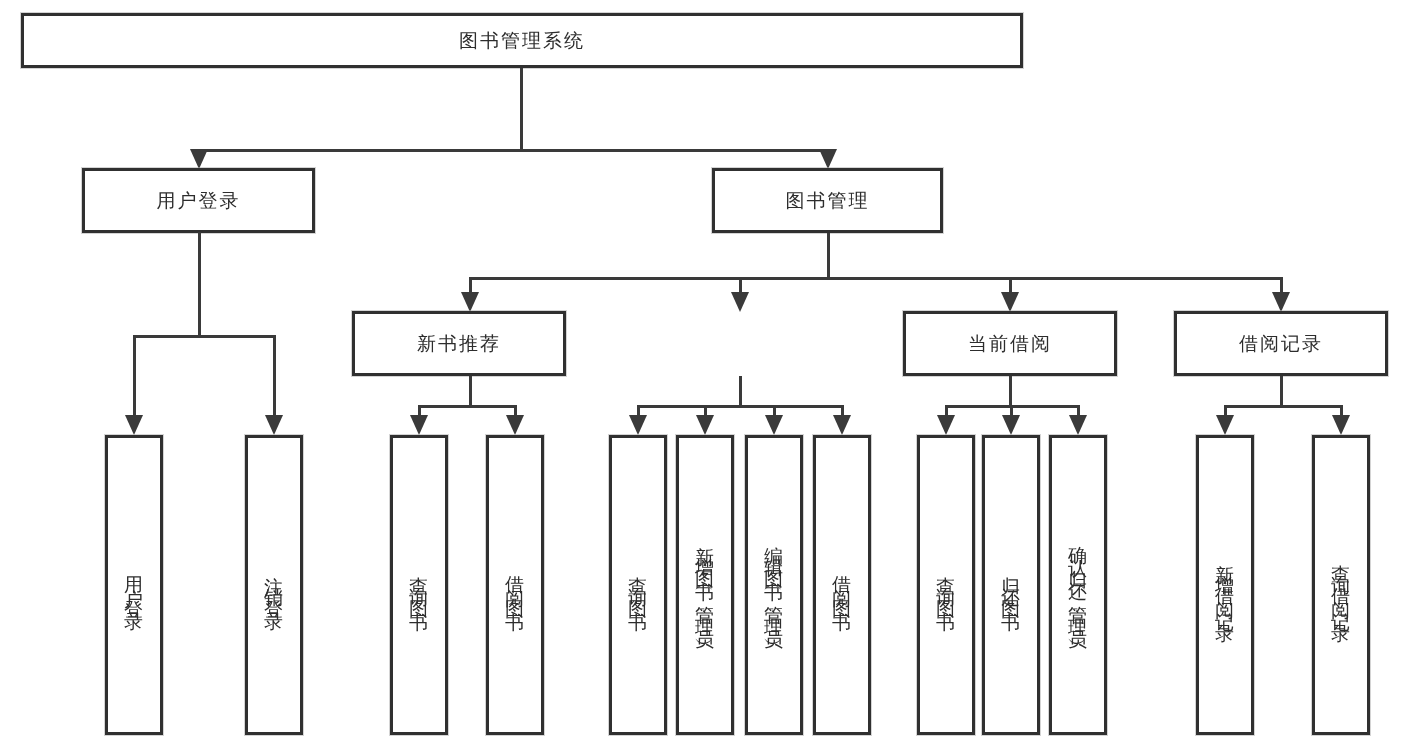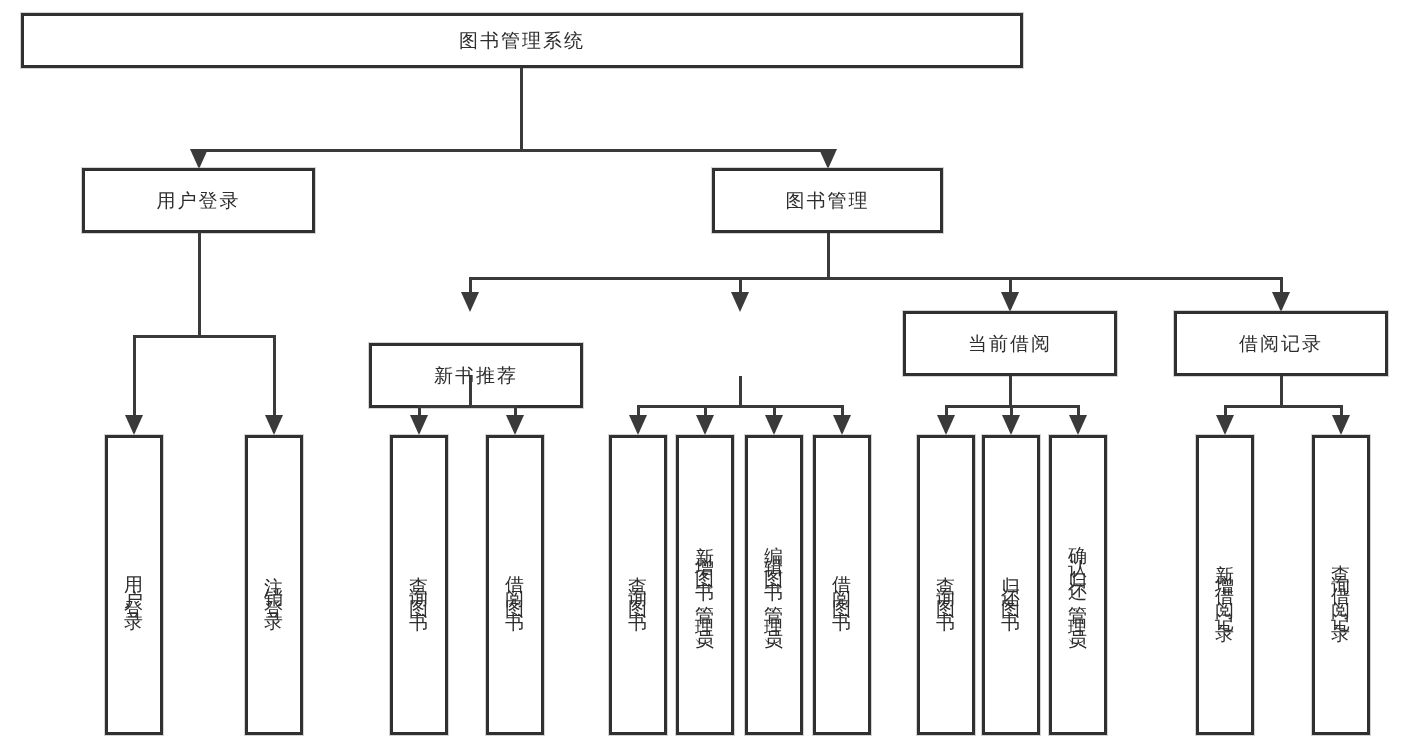--- a/index.html
+++ b/index.html
@@ -85,21 +85,21 @@
   <div class="hl" style="left:469px; top:277px; width:814px;"></div>
   <div class="vl" style="left:469px; top:277px; height:16px;"></div>
   <div class="vl" style="left:739px; top:277px; height:16px;"></div>
   <div class="vl" style="left:1009px; top:277px; height:16px;"></div>
   <div class="vl" style="left:1280px; top:277px; height:16px;"></div>
   <div class="ar" style="left:461px; top:292px;"></div>
   <div class="ar" style="left:731px; top:292px;"></div>
   <div class="ar" style="left:1001px; top:292px;"></div>
   <div class="ar" style="left:1272px; top:292px;"></div>
 
-  <div class="node" style="left:369px; top:311px; width:214px; height:65px;margin-top:32px;">新书推荐</div>
+  <div class="node" style="left:352px; top:311px; width:214px; height:65px;">新书推荐</div>
   <div class="node" style="left:903px; top:311px; width:214px; height:65px;">当前借阅</div>
   <div class="node" style="left:1174px; top:311px; width:214px; height:65px;">借阅记录</div>
 
   <div class="vl" style="left:198px; top:232px; height:105px;"></div>
   <div class="hl" style="left:133px; top:335px; width:142px;"></div>
   <div class="vl" style="left:133px; top:335px; height:82px;"></div>
   <div class="vl" style="left:273px; top:335px; height:82px;"></div>
   <div class="ar" style="left:125px; top:415px;"></div>
   <div class="ar" style="left:265px; top:415px;"></div>
 

